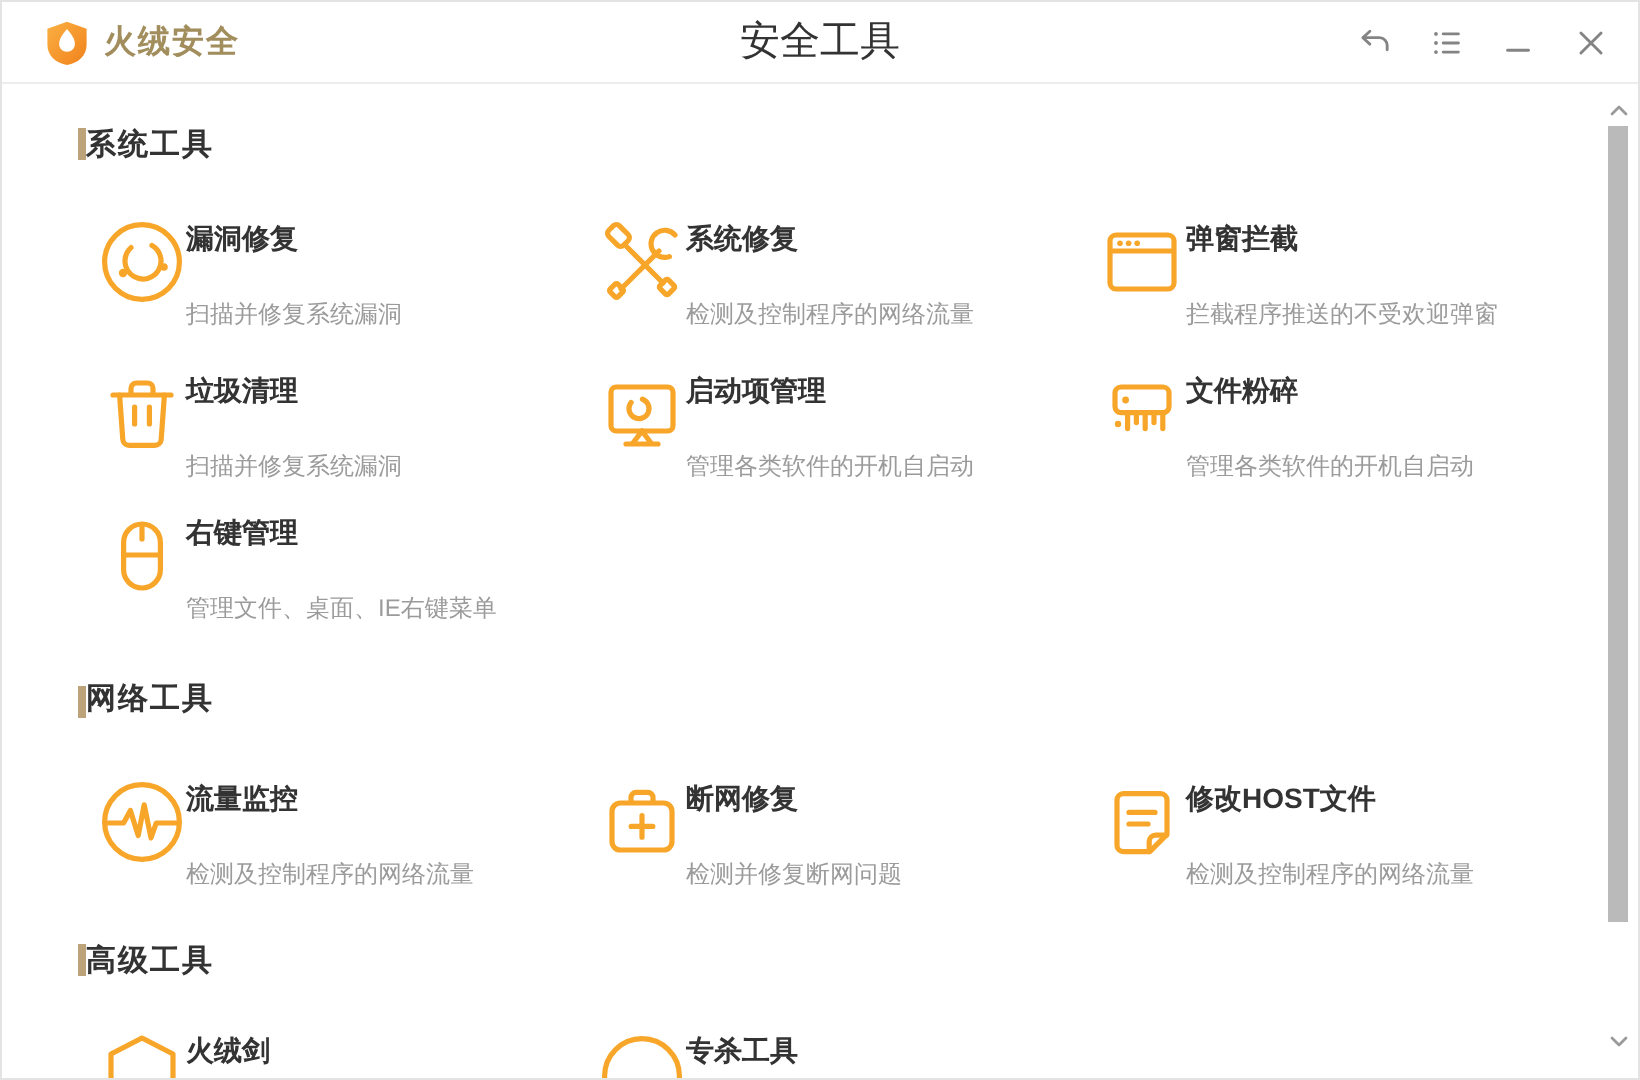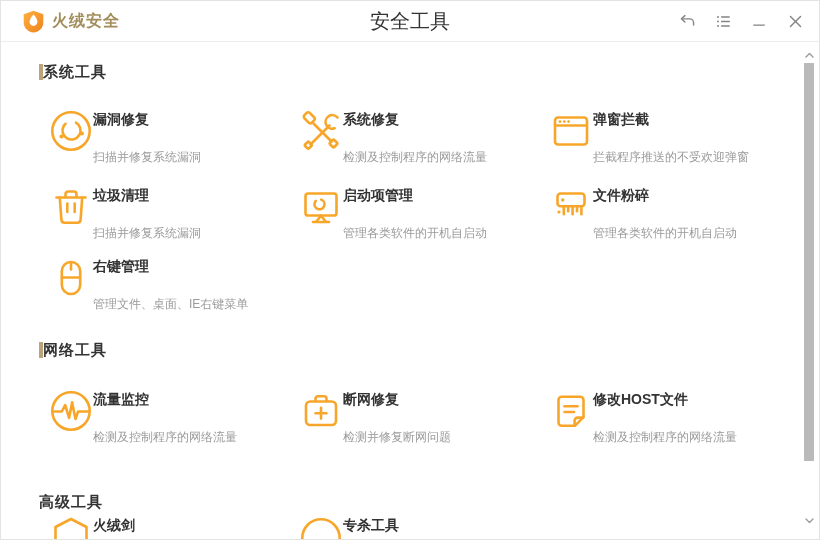--- a/index.html
+++ b/index.html
@@ -235,21 +235,21 @@
             </svg>
           </span>
           <span class="tool-text">
             <span class="tool-name">右键管理</span>
             <span class="tool-desc">管理文件、桌面、IE右键菜单</span>
           </span>
         </div>
       </div>
     </div>
 
-    <div class="sec" style="top:300px;">
+    <div class="sec" style="top:300px;align-items:flex-end;">
       <span class="sec-bar"></span>
       <span class="sec-title">网络工具</span>
     </div>
 
     <div class="row" style="top:348px;">
       <div class="slot">
         <div class="tool">
           <span class="tool-icon">
             <svg class="ti" viewBox="0 0 44 44" width="44" height="44">
               <circle cx="22" cy="22" r="18.7"></circle>
@@ -289,21 +289,21 @@
             </svg>
           </span>
           <span class="tool-text">
             <span class="tool-name">修改HOST文件</span>
             <span class="tool-desc">检测及控制程序的网络流量</span>
           </span>
         </div>
       </div>
     </div>
 
-    <div class="sec" style="top:452px;flex-direction:column;">
+    <div class="sec" style="top:430px;">
       <span class="sec-bar"></span>
       <span class="sec-title">高级工具</span>
     </div>
 
     <div class="row" style="top:474px;">
       <div class="slot">
         <div class="tool">
           <span class="tool-icon">
             <svg class="ti" viewBox="0 0 44 44" width="44" height="44">
               <path d="M22 4 L37.5 12 V23 C37.5 33 30.8 40 22 43 C13.2 40 6.5 33 6.5 23 V12 Z"></path>

